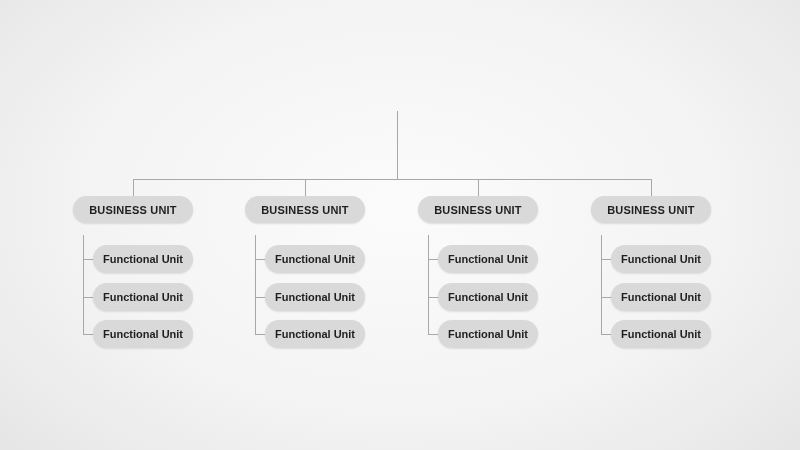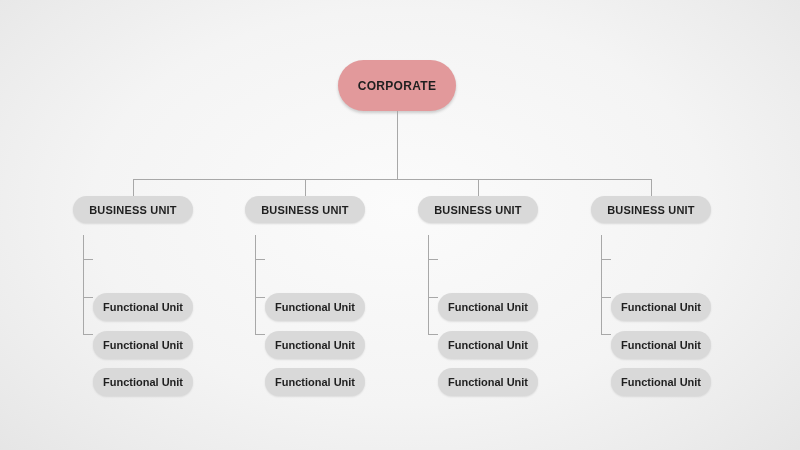--- a/index.html
+++ b/index.html
@@ -36,21 +36,20 @@
     box-shadow: 0 1px 2px rgba(0,0,0,0.12);
     font-size: 11px;
     letter-spacing: 0.2px;
   }
   .fu-pill {
     left: 20px; width: 100px; height: 28px;
     background: #d9d9d9;
     border-radius: 14px;
     box-shadow: 0 1px 2px rgba(0,0,0,0.10);
     font-size: 11px;
-    margin-top: 48px;
   }
   .fu-1 { top: 49px; }
   .fu-2 { top: 87px; }
   .fu-3 { top: 124px; }
   .line { position: absolute; background: #a8a8a8; }
   .root-drop   { left: 397px; top: 111px; width: 1px; height: 68px; }
   .h-connector { left: 133px; top: 179px; width: 519px; height: 1px; }
   .bu-drop     { top: 179px; width: 1px; height: 17px; }
   .drop-1 { left: 133px; }
   .drop-2 { left: 305px; }
@@ -65,21 +64,20 @@
   .stub { left: 10px; width: 10px; height: 1px; }
   .stub-1 { top: 63px; }
   .stub-2 { top: 101px; }
   .stub-3 { top: 138px; }
 </style>
 </head>
 <body>
 
 <div class="stage">
 
-  <div class="pill root-pill">CORPORATE</div>
 
   <div class="line root-drop"></div>
   <div class="line h-connector"></div>
   <div class="line bu-drop drop-1"></div>
   <div class="line bu-drop drop-2"></div>
   <div class="line bu-drop drop-3"></div>
   <div class="line bu-drop drop-4"></div>
 
   <div class="group group-1">
     <div class="pill bu-pill">BUSINESS UNIT</div>

